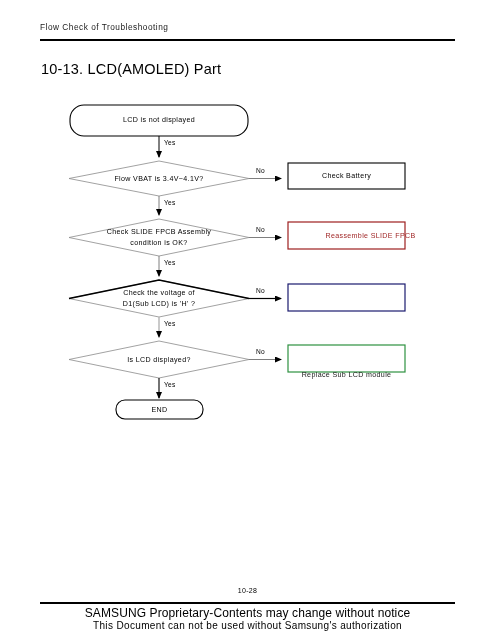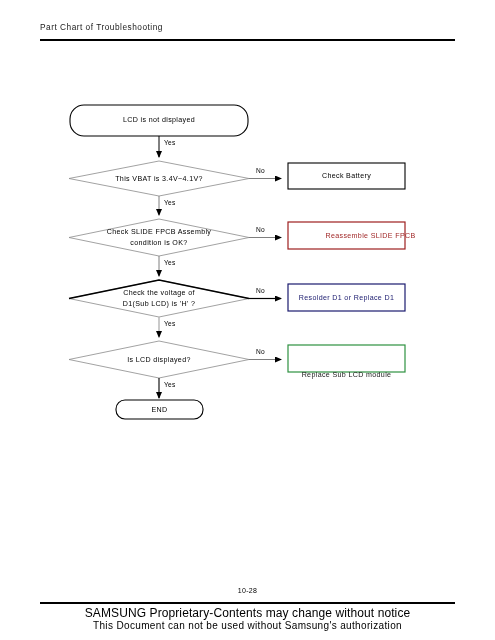--- a/index.html
+++ b/index.html
@@ -127,23 +127,24 @@
     font-size: 10px;
     letter-spacing: 0.35px;
     color: #000000;
   }
 </style>
 </head>
 <body>
 
 <div class="page">
 
-  <div class="header-text">Part  Chart  of  Troubleshooting</div>
+  <div class="header-text">Flow  Check  of  Troubleshooting</div>
   <div class="header-rule"></div>
 
+  <div class="section-title">10-13. LCD(AMOLED) Part</div>
 
   <div class="flow">
 
     <svg width="495" height="640" viewBox="0 0 495 640">
       <defs>
         <marker id="arrowBlack" markerWidth="7" markerHeight="7" refX="6" refY="3" orient="auto" markerUnits="userSpaceOnUse">
           <path d="M0,0 L7,3 L0,6 z" fill="#000000"></path>
         </marker>
         <marker id="arrowGrey" markerWidth="7" markerHeight="7" refX="6" refY="3" orient="auto" markerUnits="userSpaceOnUse">
           <path d="M0,0 L7,3 L0,6 z" fill="#000000"></path>
@@ -185,33 +186,32 @@
 
       <rect x="288" y="345" width="117" height="27" fill="#ffffff" stroke="#2e9140" stroke-width="1.2"></rect>
 
       <line x1="159" y1="378" x2="159" y2="398" stroke="#000000" stroke-width="1.1" marker-end="url(#arrowBlack)"></line>
 
       <rect x="116" y="400" width="87" height="19" rx="9" ry="9" fill="#ffffff" stroke="#000000" stroke-width="1.1"></rect>
     </svg>
 
     <div class="node-label" style="left:70px; top:115px; width:178px;">LCD  is  not  displayed</div>
 
-    <div class="node-label" style="left:69px; top:174px; width:180px;">This  VBAT  is  3.4V~4.1V?</div>
+    <div class="node-label" style="left:69px; top:174px; width:180px;">Flow  VBAT  is  3.4V~4.1V?</div>
 
     <div class="node-label" style="left:288px; top:171px; width:117px;">Check  Battery</div>
 
     <div class="node-label" style="left:69px; top:227px; width:180px;">Check  SLIDE  FPCB  Assembly</div>
     <div class="node-label" style="left:69px; top:238px; width:180px;">condition  is  OK?</div>
 
     <div class="node-label red" style="left:288px; top:231px; width:117px;padding-left:24px;">Reassemble  SLIDE  FPCB</div>
 
     <div class="node-label" style="left:69px; top:288px; width:180px;">Check  the  voltage  of</div>
     <div class="node-label" style="left:69px; top:299px; width:180px;">D1(Sub  LCD)  is  'H'  ?</div>
 
-    <div class="node-label blue" style="left:288px; top:293px; width:117px;">Resolder  D1  or  Replace  D1</div>
 
     <div class="node-label" style="left:69px; top:355px; width:180px;">Is  LCD  displayed?</div>
 
     <div class="node-label green" style="left:288px; top:354px; width:117px;margin-top:16px;">Replace  Sub  LCD  module</div>
 
     <div class="node-label" style="left:116px; top:405px; width:87px;">END</div>
 
     <div class="edge-label" style="left:164px; top:139px;">Yes</div>
     <div class="edge-label" style="left:164px; top:199px;">Yes</div>
     <div class="edge-label" style="left:164px; top:259px;">Yes</div>

